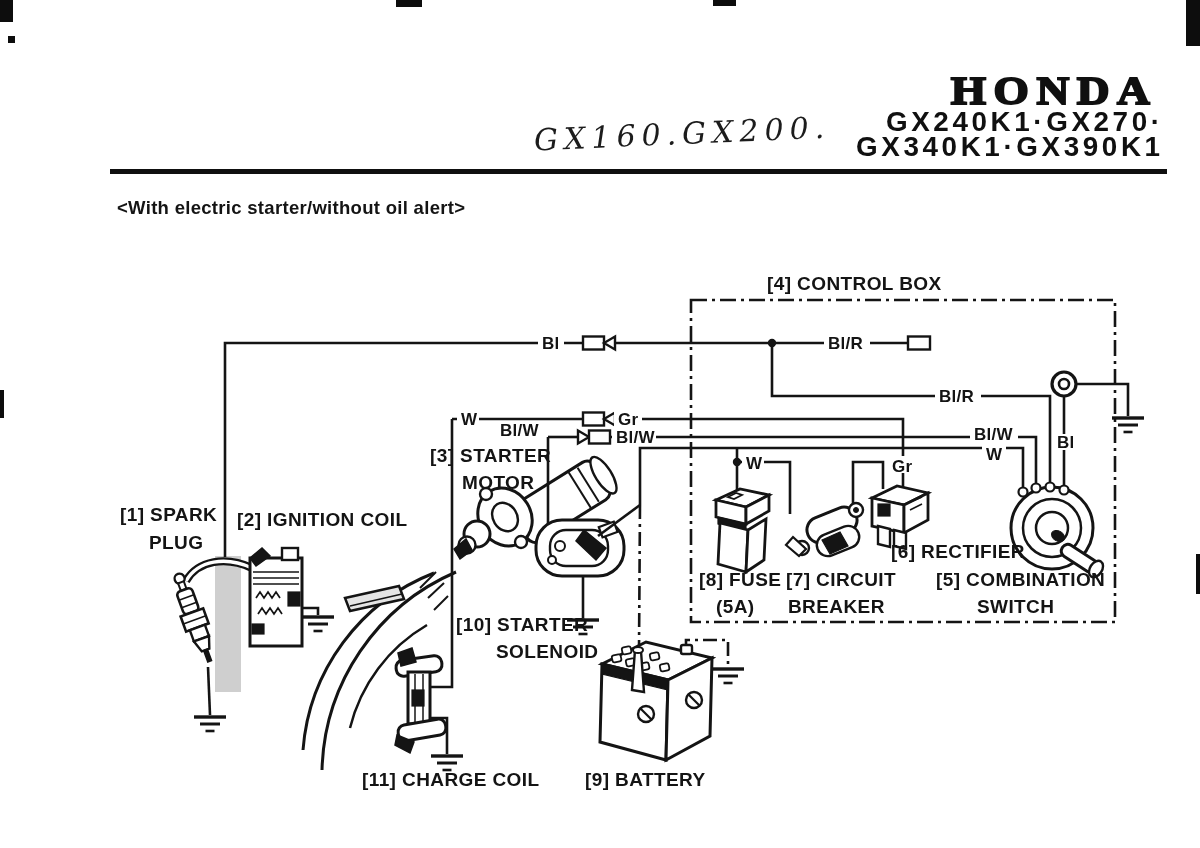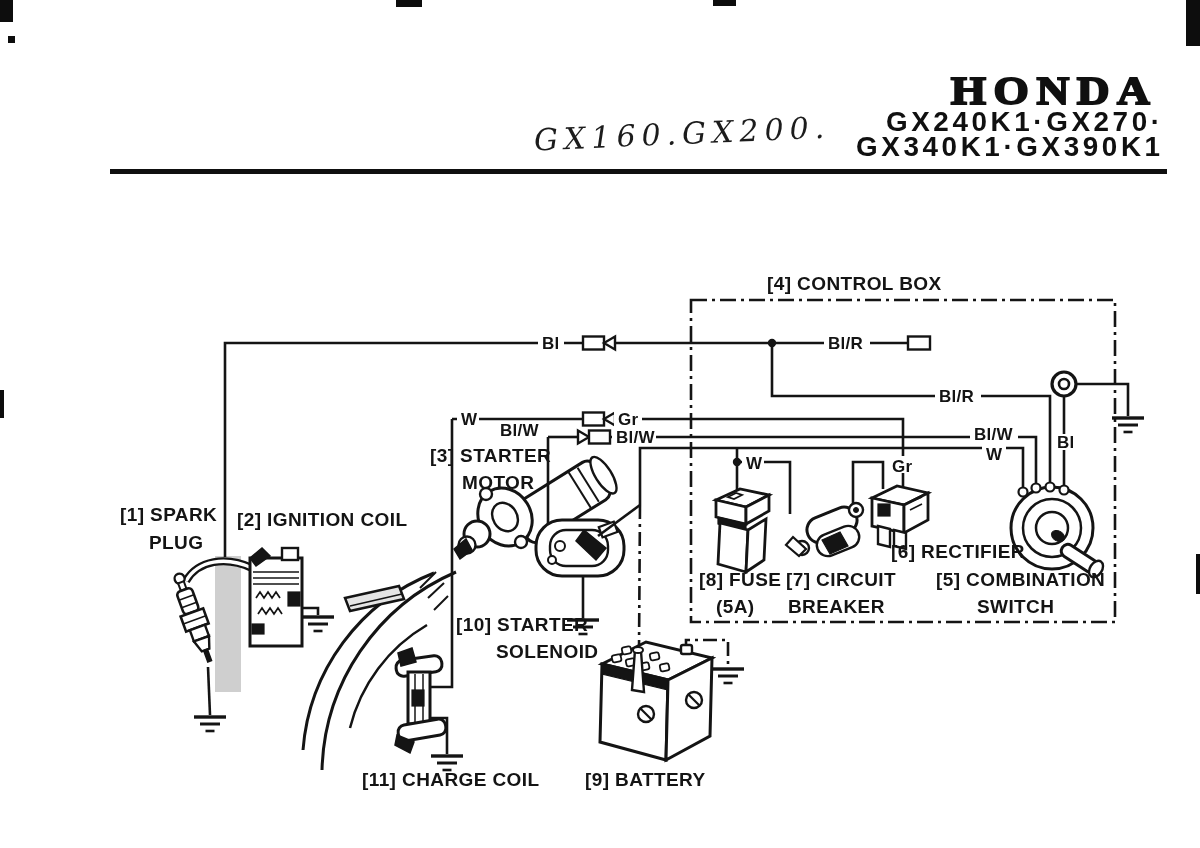--- a/index.html
+++ b/index.html
@@ -36,20 +36,21 @@
   <div class="artifact" style="left:1196px;top:554px;width:4px;height:40px;"></div>
   <div class="artifact" style="left:0;top:390px;width:4px;height:28px;"></div>
 
   <div class="brand">HONDA</div>
   <div class="models" style="top:110px;">
     <div>GX240K1·GX270·</div>
     <div>GX340K1·GX390K1</div>
   </div>
   <div class="handwritten">GX160.GX200.</div>
   <div class="rule"></div>
+  <div class="subtitle">&lt;With electric starter/without oil alert&gt;</div>
 
   <svg width="1200" height="848" viewBox="0 0 1200 848">
     <defs>
       <g id="gnd" stroke="#141414" fill="none">
         <line x1="-16" y1="0" x2="16" y2="0" stroke-width="3.4"></line>
         <line x1="-10" y1="7" x2="10" y2="7" stroke-width="3"></line>
         <line x1="-4.5" y1="14" x2="4.5" y2="14" stroke-width="2.6"></line>
       </g>
     </defs>
 

